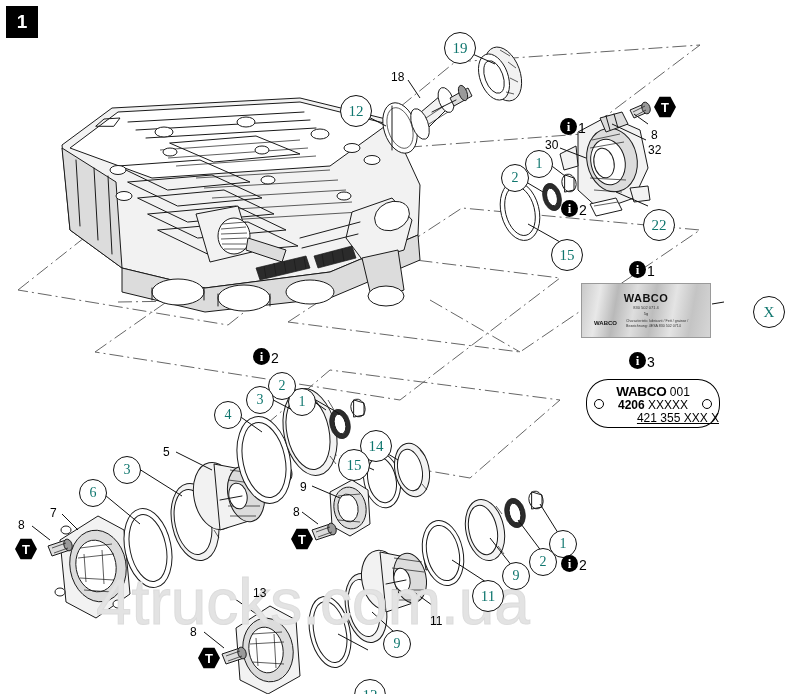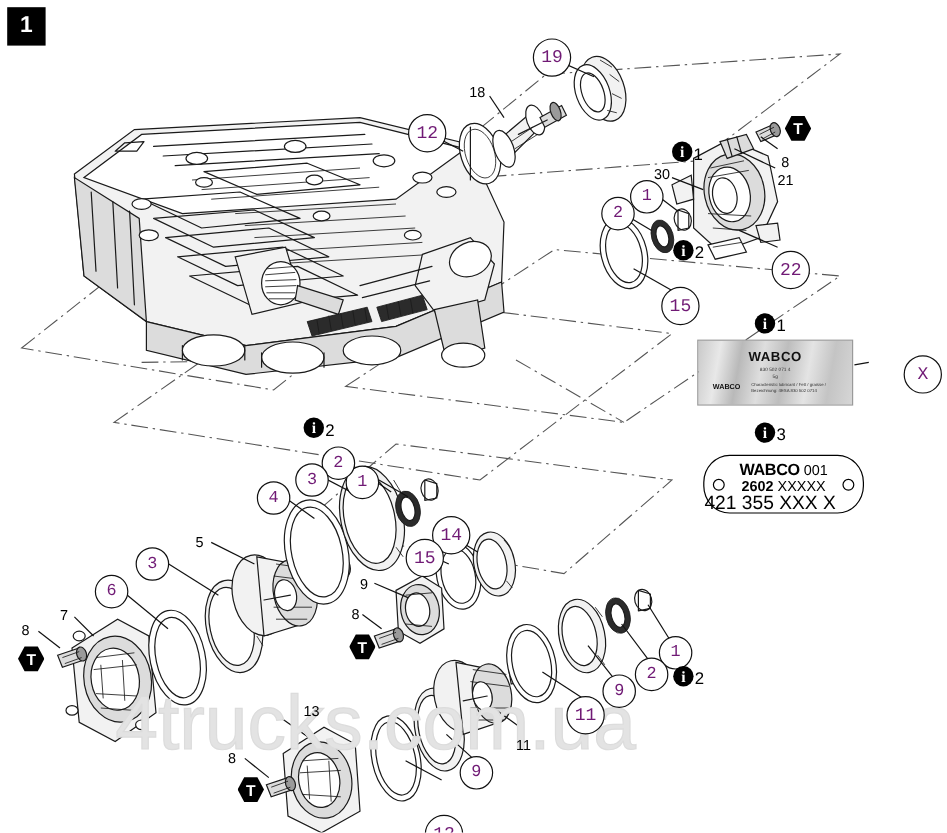--- a/index.html
+++ b/index.html
@@ -5,22 +5,22 @@
   html,body{margin:0;padding:0;background:#fff;}
   body{font-family:"Liberation Sans",sans-serif;}
   #page{position:relative;width:789px;height:694px;background:#ffffff;overflow:hidden;}
 
   
   .page-badge{position:absolute;left:6px;top:6px;width:32px;height:32px;background:#000;
     color:#fff;font-size:19px;font-weight:bold;display:flex;align-items:center;justify-content:center;}
 
   
   .callout{position:absolute;border:1.4px solid #111;border-radius:50%;background:#fff;
-    display:flex;align-items:center;justify-content:center;font-size:15px;color:#701a75;
-    font-family:Liberation Mono, monospace;z-index:40;}
+    display:flex;align-items:center;justify-content:center;font-size:15px;color:#0f766e;
+    font-family:Liberation Serif, serif;z-index:40;}
   .callout.sz-s{width:26px;height:26px;font-size:14px;}
   .callout.sz-m{width:30px;height:30px;font-size:15px;}
 
   
   .numlabel{position:absolute;font-size:12px;color:#000;z-index:40;
     font-family:"Liberation Sans",sans-serif;background:transparent;}
 
   
   .info-marker{position:absolute;display:flex;align-items:flex-end;z-index:45;}
   .info-marker .disc{width:17px;height:17px;border-radius:50%;background:#000;color:#fff;
@@ -55,21 +55,21 @@
   .sachet .s-l4{position:absolute;left:44px;top:35px;font-size:3.6px;color:#333;}
   .sachet .s-l5{position:absolute;left:44px;top:40px;font-size:3.6px;color:#333;}
 
   
   .plate{position:absolute;left:586px;top:379px;width:132px;height:47px;border:1.6px solid #000;
     border-radius:22px/23px;background:#fff;z-index:30;}
   .plate .p-row1{position:absolute;left:0;right:0;top:4px;text-align:center;font-size:12px;color:#000;}
   .plate .p-row1 b{font-size:13.5px;font-weight:bold;letter-spacing:-.3px;}
   .plate .p-row2{position:absolute;left:0;right:0;top:18px;text-align:center;font-size:12px;}
   .plate .p-row2 b{font-weight:bold;}
-  .plate .p-row3{position:absolute;left:0;right:0;top:31px;text-align:left;font-size:16px;}
+  .plate .p-row3{position:absolute;left:0;right:0;top:31px;text-align:right;font-size:12px;text-decoration:underline;}
   .plate .hole{position:absolute;width:8px;height:8px;border:1.3px solid #000;border-radius:50%;top:19px;}
   .plate .hole.l{left:7px;}
   .plate .hole.r{right:7px;}
 </style>
 </head>
 <body>
 
 <div id="page">
 
   <svg id="art" viewBox="0 0 789 694">
@@ -468,21 +468,21 @@
   </div>
 
   <div class="plate">
     <div class="hole l"></div>
     <div class="hole r"></div>
     <div class="p-row1">
       <b>WABCO</b>
       <span>001</span>
     </div>
     <div class="p-row2">
-      <b>2602</b>
+      <b>4206</b>
       <span>XXXXX</span>
     </div>
     <div class="p-row3">421 355 XXX X</div>
   </div>
 
   <div id="callout-layer">
       <div class="callout sz-m" style="left: 340px; top: 95px;">12</div>
       <div class="callout sz-m" style="left: 444px; top: 32px;">19</div>
       <div class="callout sz-s" style="left: 525px; top: 150px;">1</div>
       <div class="callout sz-s" style="left: 501px; top: 164px;">2</div>
@@ -501,21 +501,21 @@
       <div class="callout sz-s" style="left: 529px; top: 548px;">2</div>
       <div class="callout sz-s" style="left: 502px; top: 562px;">9</div>
       <div class="callout sz-m" style="left: 472px; top: 580px;">11</div>
       <div class="callout sz-s" style="left: 383px; top: 630px;">9</div>
       <div class="callout sz-m" style="left: 354px; top: 648px; margin-top: 31px;">12</div>
     </div>
   <div id="numlabel-layer">
       <div class="numlabel" style="left: 391px; top: 70px;">18</div>
       <div class="numlabel" style="left: 545px; top: 138px;">30</div>
       <div class="numlabel" style="left: 651px; top: 128px;">8</div>
-      <div class="numlabel" style="left: 648px; top: 143px;">21</div>
+      <div class="numlabel" style="left: 648px; top: 143px;">32</div>
       <div class="numlabel" style="left: 163px; top: 445px;">5</div>
       <div class="numlabel" style="left: 300px; top: 480px;">9</div>
       <div class="numlabel" style="left: 293px; top: 505px;">8</div>
       <div class="numlabel" style="left: 18px; top: 518px;">8</div>
       <div class="numlabel" style="left: 50px; top: 506px;">7</div>
       <div class="numlabel" style="left: 213px; top: 586px; margin-left: 40px;">13</div>
       <div class="numlabel" style="left: 430px; top: 614px;">11</div>
       <div class="numlabel" style="left: 190px; top: 625px;">8</div>
     </div>
   <div id="info-layer">

